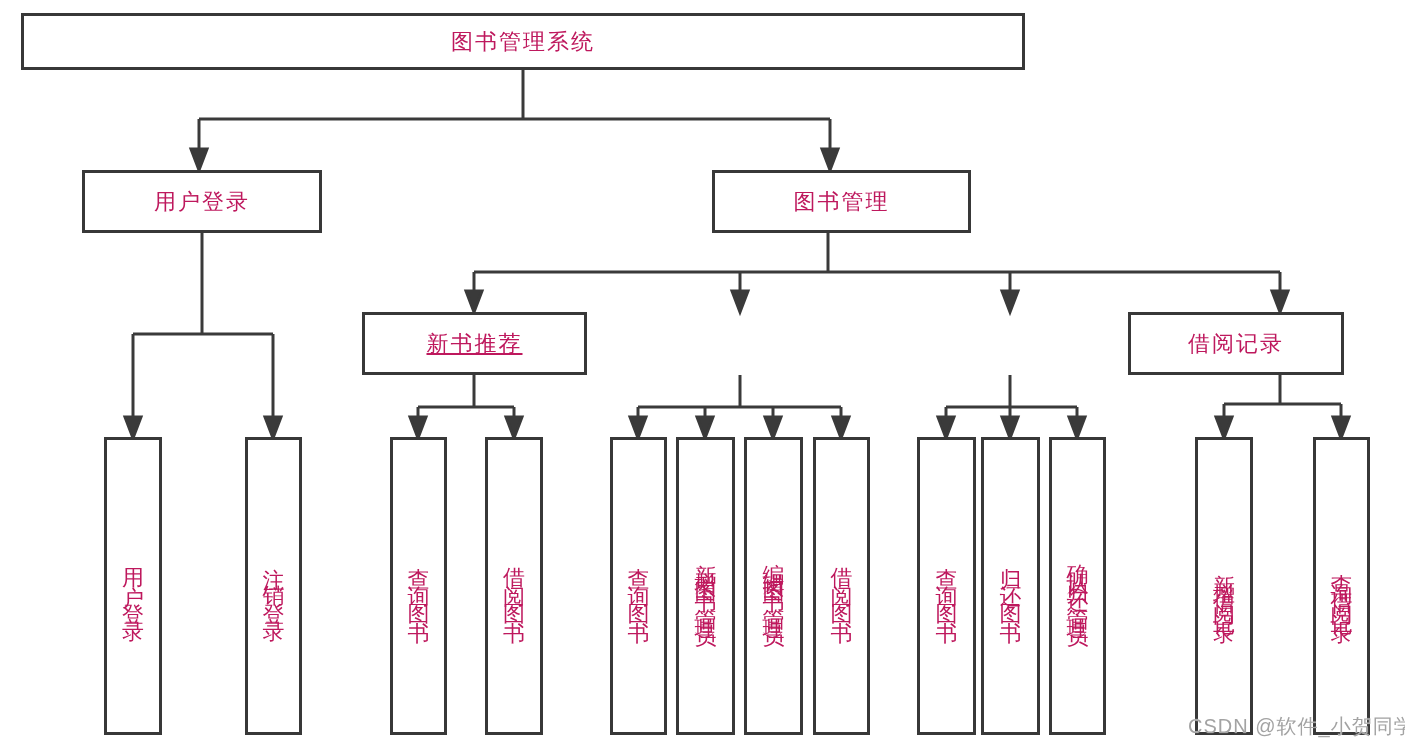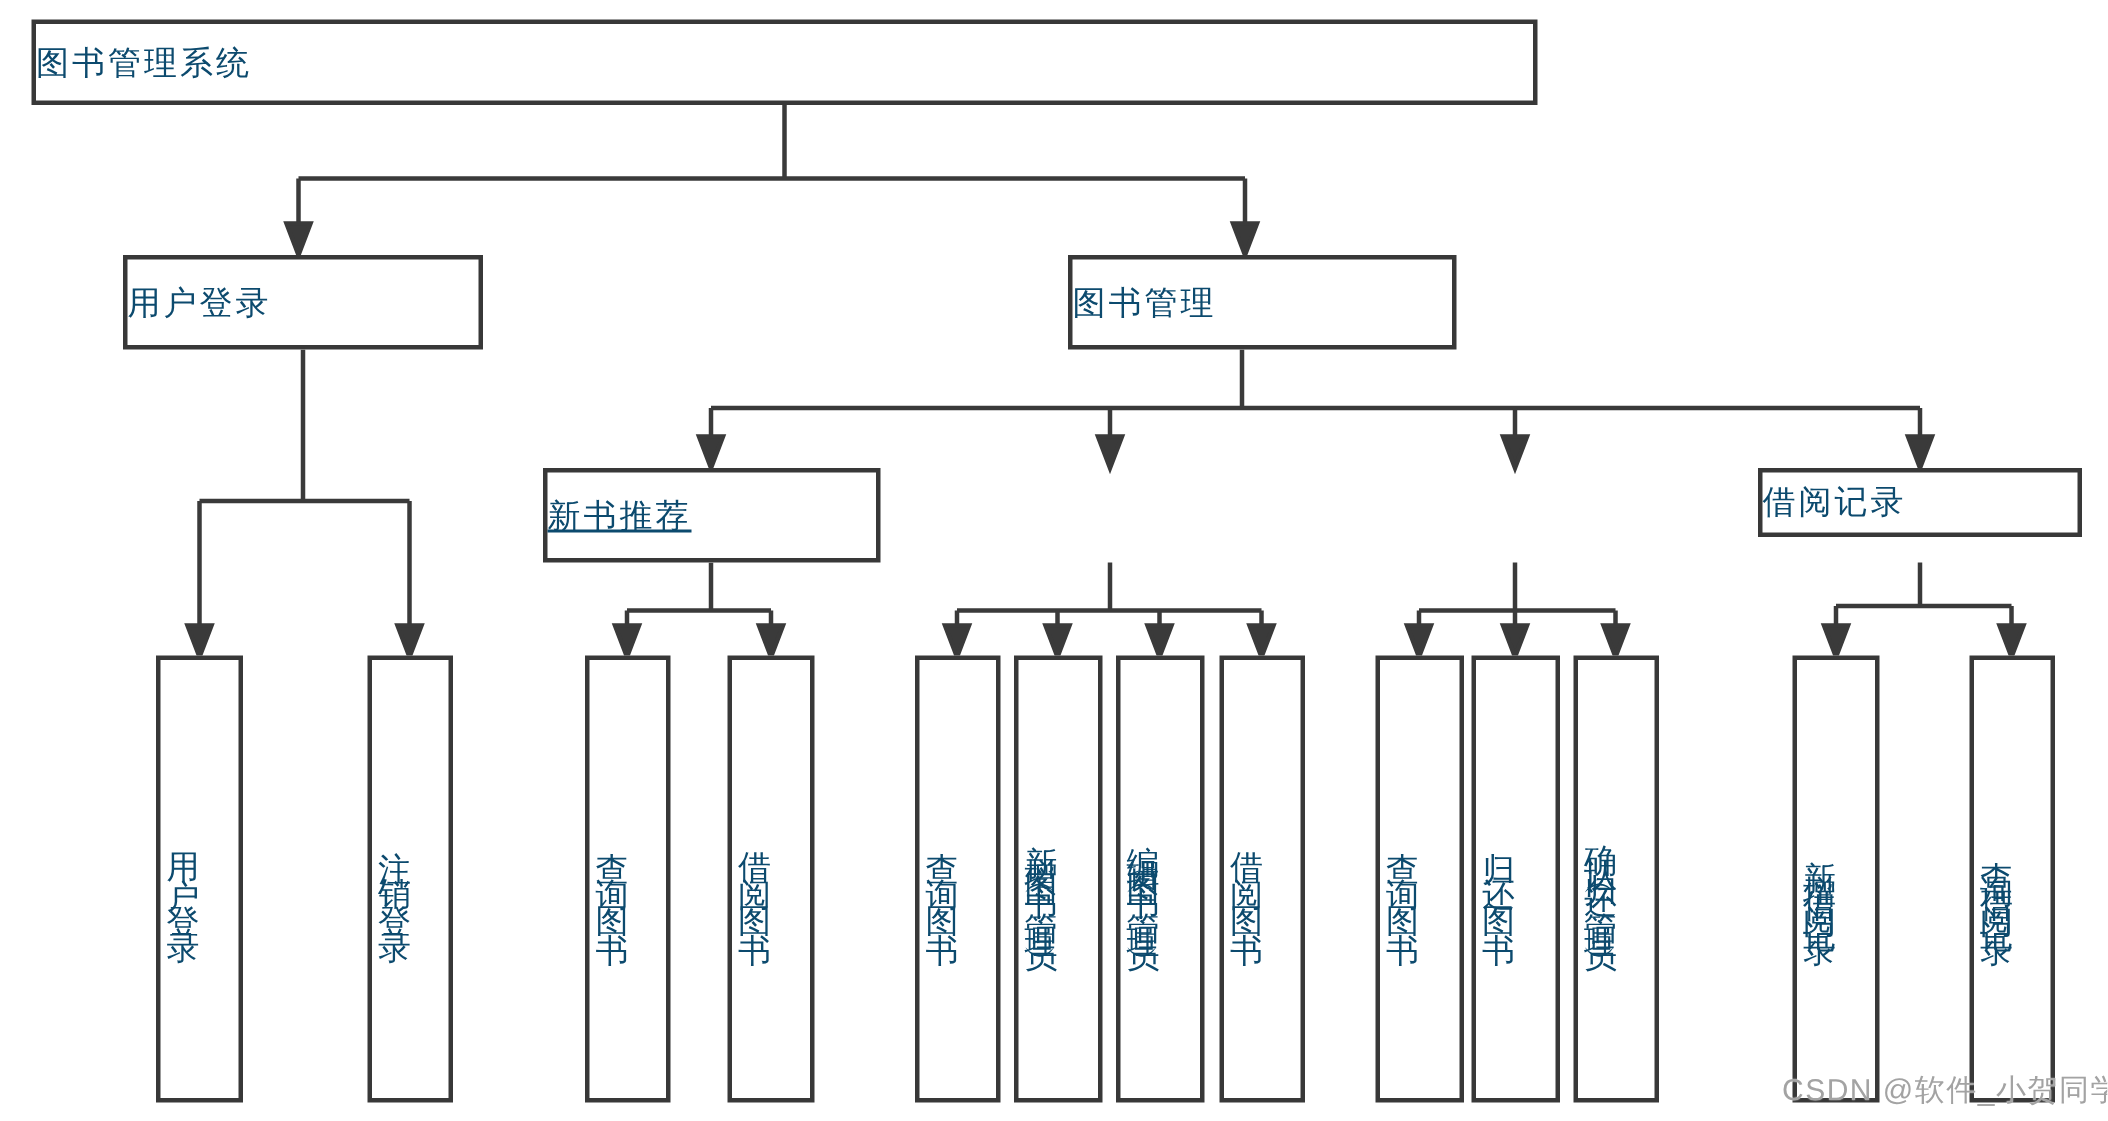--- a/index.html
+++ b/index.html
@@ -22,21 +22,22 @@
     width: 1405px;
     height: 747px;
   }
   .node {
     position: absolute;
     box-sizing: border-box;
     border: 3px solid #383838;
     background: #ffffff;
     display: flex;
     align-items: center;
-    color: #0c4a6e;
+    justify-content: center;
+    color: #be185d;
   }
   .h-node span {
     font-size: 22px;
     letter-spacing: 2px;
     white-space: nowrap;
   }
   .v-node span {
     writing-mode: vertical-rl;
     text-orientation: mixed;
     font-size: 22px;
@@ -46,21 +47,21 @@
   .vt-m span { letter-spacing: 10px; }
   .vt-l span { letter-spacing: 9px; }
 
   
   #n-root           { left: 21px;   top: 13px;  width: 1004px; height: 57px; }
   #n-user-login     { left: 82px;   top: 170px; width: 240px;  height: 63px; }
   #n-book-mgmt      { left: 712px;  top: 170px; width: 259px;  height: 63px; }
   #n-new-book-rec   { left: 362px;  top: 312px; width: 225px;  height: 63px; text-decoration: underline; }
   #n-book-borrow    { left: 632px;  top: 312px; width: 216px;  height: 63px; }
   #n-current-borrow { left: 903px;  top: 312px; width: 215px;  height: 63px; }
-  #n-borrow-records { left: 1172px; top: 312px; width: 216px;  height: 46px; }
+  #n-borrow-records { left: 1128px; top: 312px; width: 216px;  height: 63px; }
 
   
   .leaf { top: 437px; height: 298px; }
   #l-user-login     { left: 104px;  width: 58px; }
   #l-logout         { left: 245px;  width: 57px; }
   #l-query-book-1   { left: 390px;  width: 57px; }
   #l-borrow-book-1  { left: 485px;  width: 58px; }
   #l-query-book-2   { left: 610px;  width: 57px; }
   #l-add-book       { left: 676px;  width: 59px; }
   #l-edit-book      { left: 744px;  width: 59px; }

